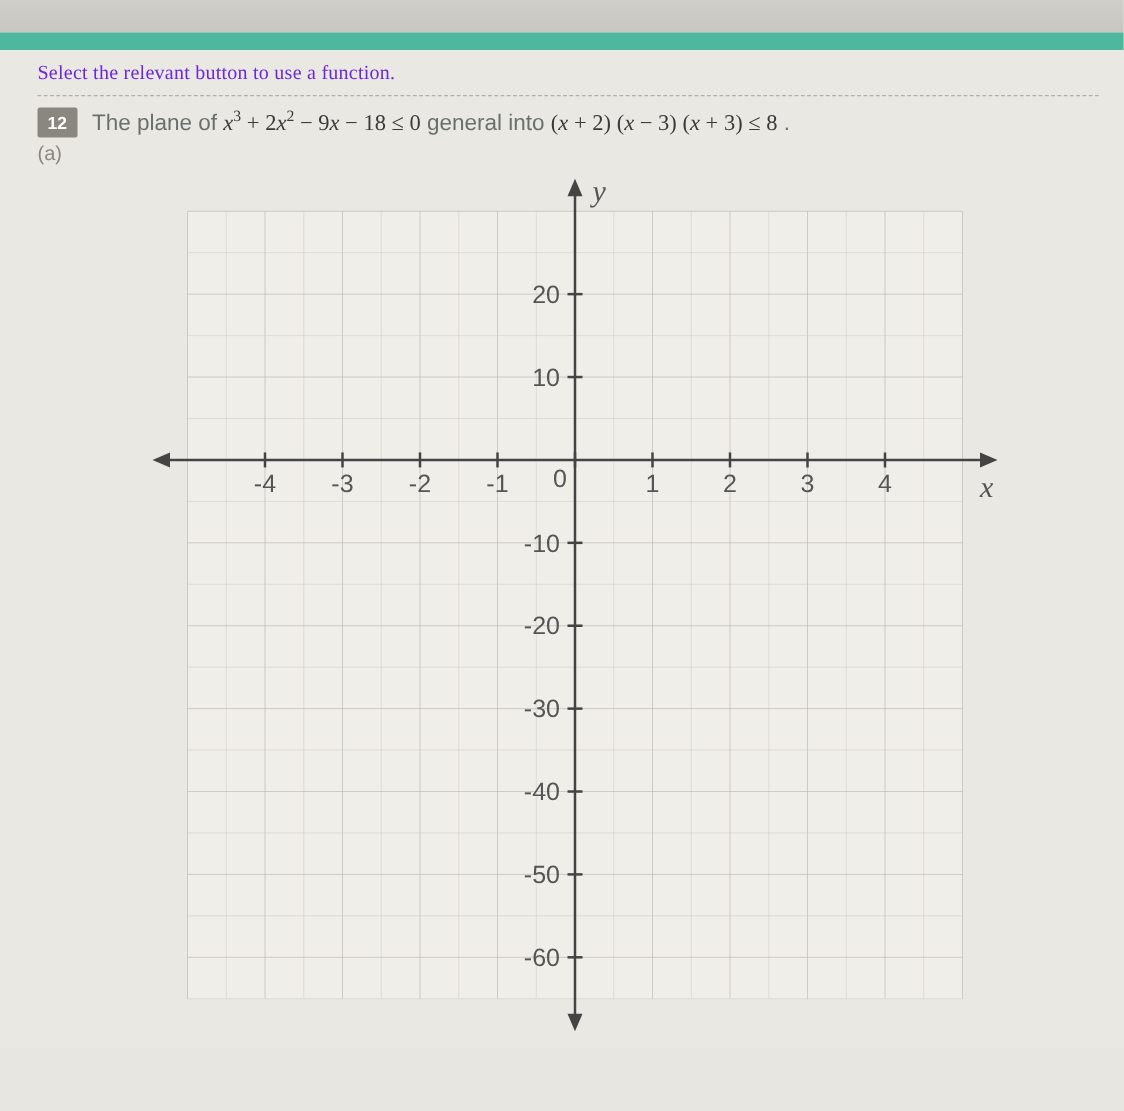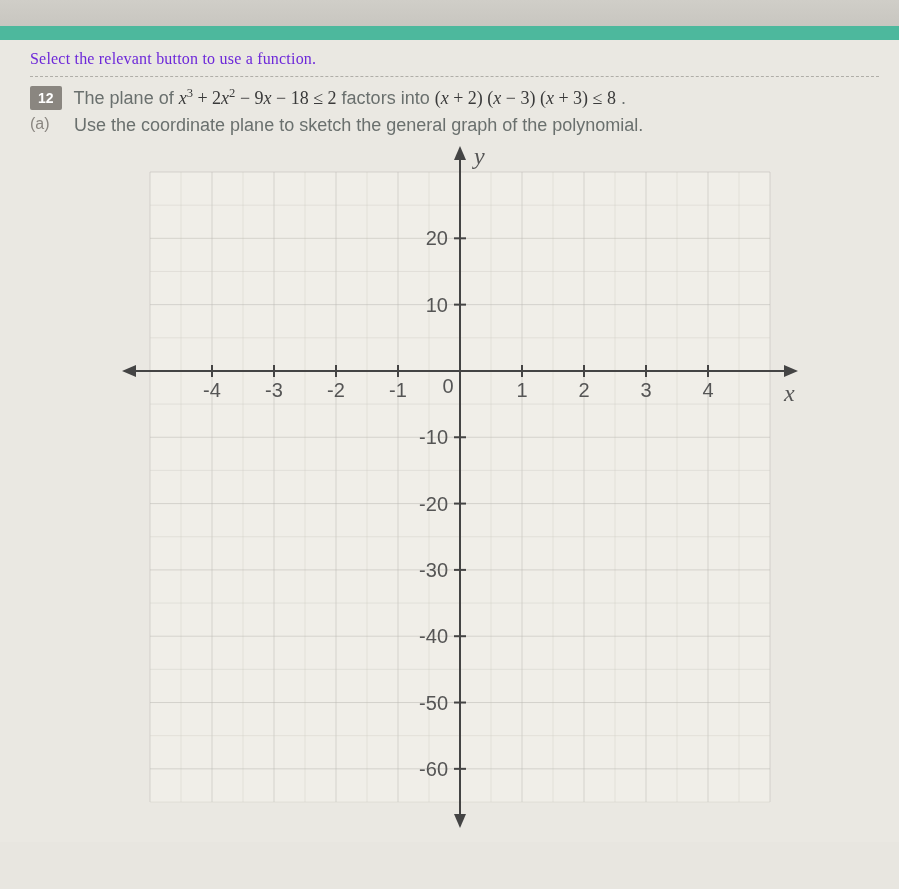--- a/index.html
+++ b/index.html
@@ -122,30 +122,29 @@
 
 <div class="content">
 
   <div class="instruction">Select the relevant button to use a function.</div>
   <div class="dashed-line"></div>
 
   <div class="question-row">
     <div class="qnum">12</div>
     <div class="qtext">
       <span>The plane of </span>
-      <span class="math">x<sup>3</sup> <span class="mathn">+ 2</span>x<sup>2</sup> <span class="mathn">− 9</span>x <span class="mathn">− 18 ≤ 2</span></span>
-      <span> factors into </span>
+      <span class="math">x<sup>3</sup> <span class="mathn">+ 2</span>x<sup>2</sup> <span class="mathn">− 9</span>x <span class="mathn">− 18 ≤ 0</span></span>
+      <span> general into </span>
       <span class="math"><span class="mathn">(</span>x <span class="mathn">+ 2) (</span>x <span class="mathn">− 3) (</span>x <span class="mathn">+ 3) ≤ 8</span></span>
       <span> .</span>
     </div>
   </div>
 
   <div class="part-row">
     <div class="part-label">(a)</div>
-    <div class="part-text">Use the coordinate plane to sketch the general graph of the polynomial.</div>
   </div>
 
   <div class="chart-wrap">
     <svg id="chart" width="720" height="700">
         <rect x="60" y="30" width="620" height="630" fill="#f0eee8"></rect>
         <line x1="60" y1="30" x2="60" y2="660" class="grid-line"></line>
         <line x1="91" y1="30" x2="91" y2="660" class="grid-line-minor"></line>
         <line x1="122" y1="30" x2="122" y2="660" class="grid-line"></line>
         <line x1="153" y1="30" x2="153" y2="660" class="grid-line-minor"></line>
         <line x1="184" y1="30" x2="184" y2="660" class="grid-line"></line>

